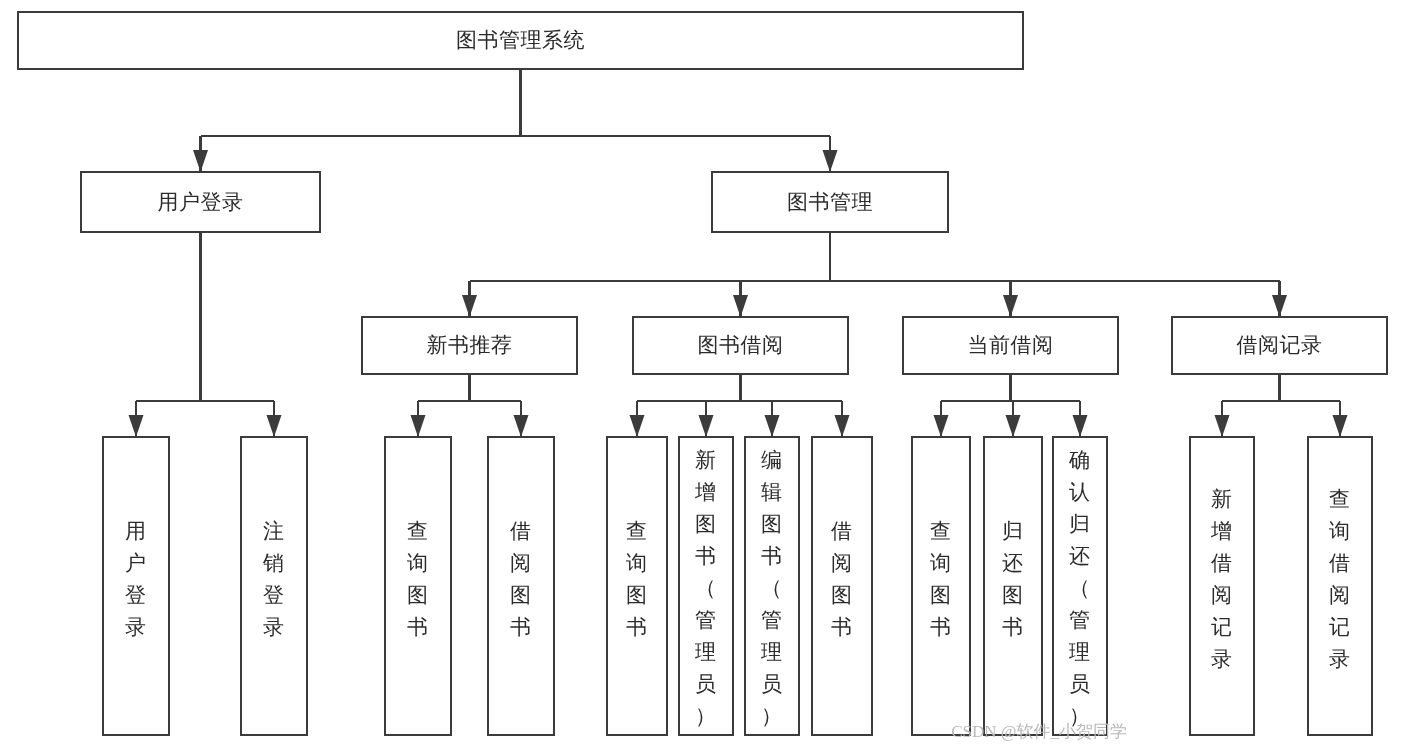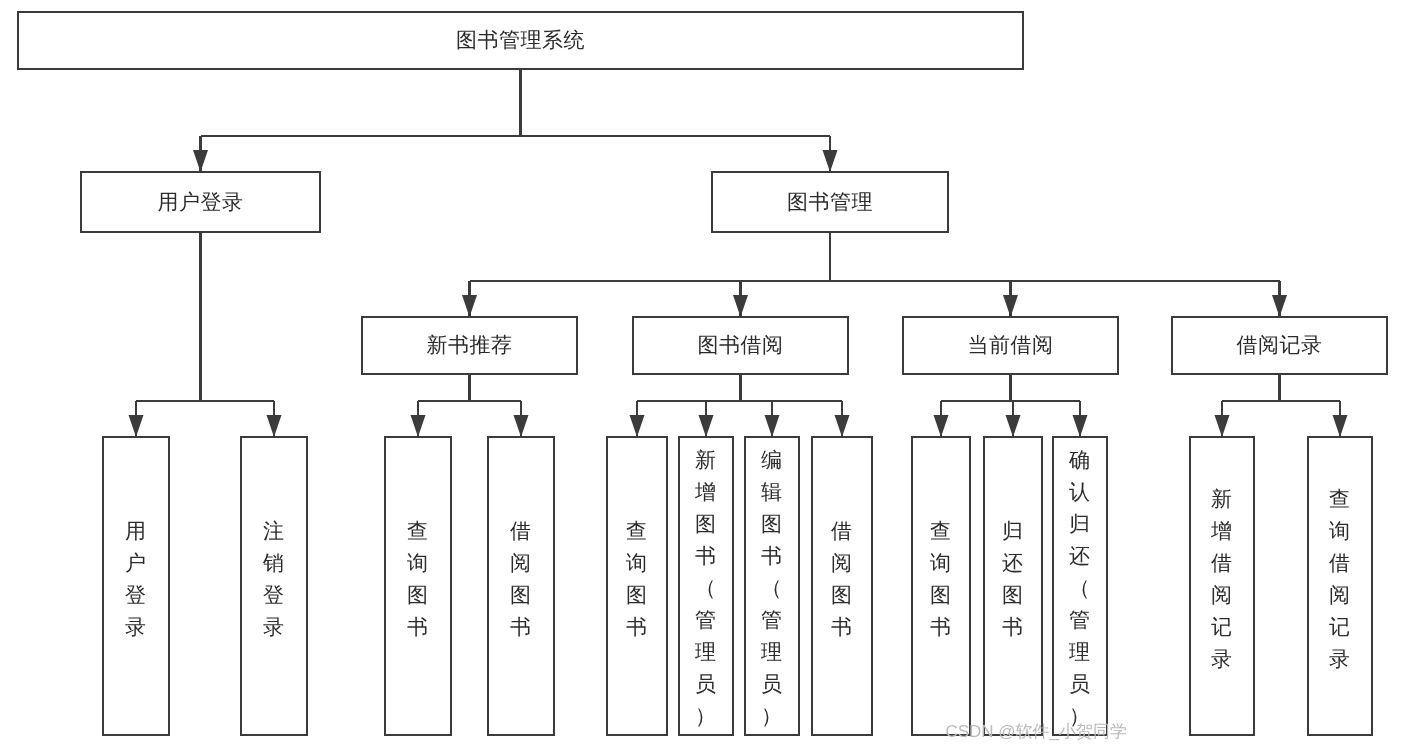--- a/index.html
+++ b/index.html
@@ -52,21 +52,21 @@
     stroke-linecap: butt;
   }
   .edge-arrow {
     fill: #3b3b3b;
     stroke: none;
   }
   .watermark {
     position: absolute;
     right: 6px;
     bottom: 4px;
-    font-family: Liberation Sans, sans-serif;
+    font-family: Liberation Serif, serif;
     font-size: 17px;
     color: #b9b9b9;
     white-space: nowrap;
     user-select: none;
   }
 </style>
 </head>
 <body>
 
 <div id="diagram-root">

